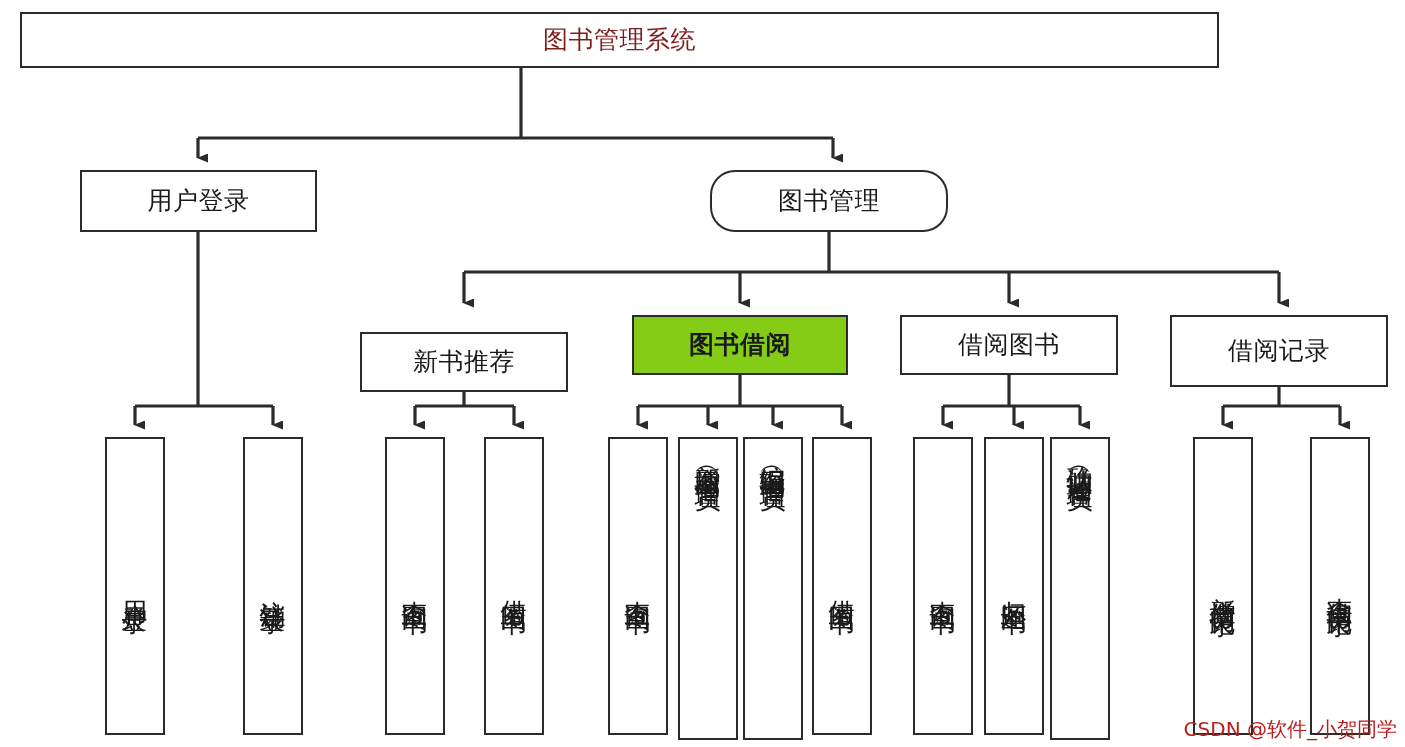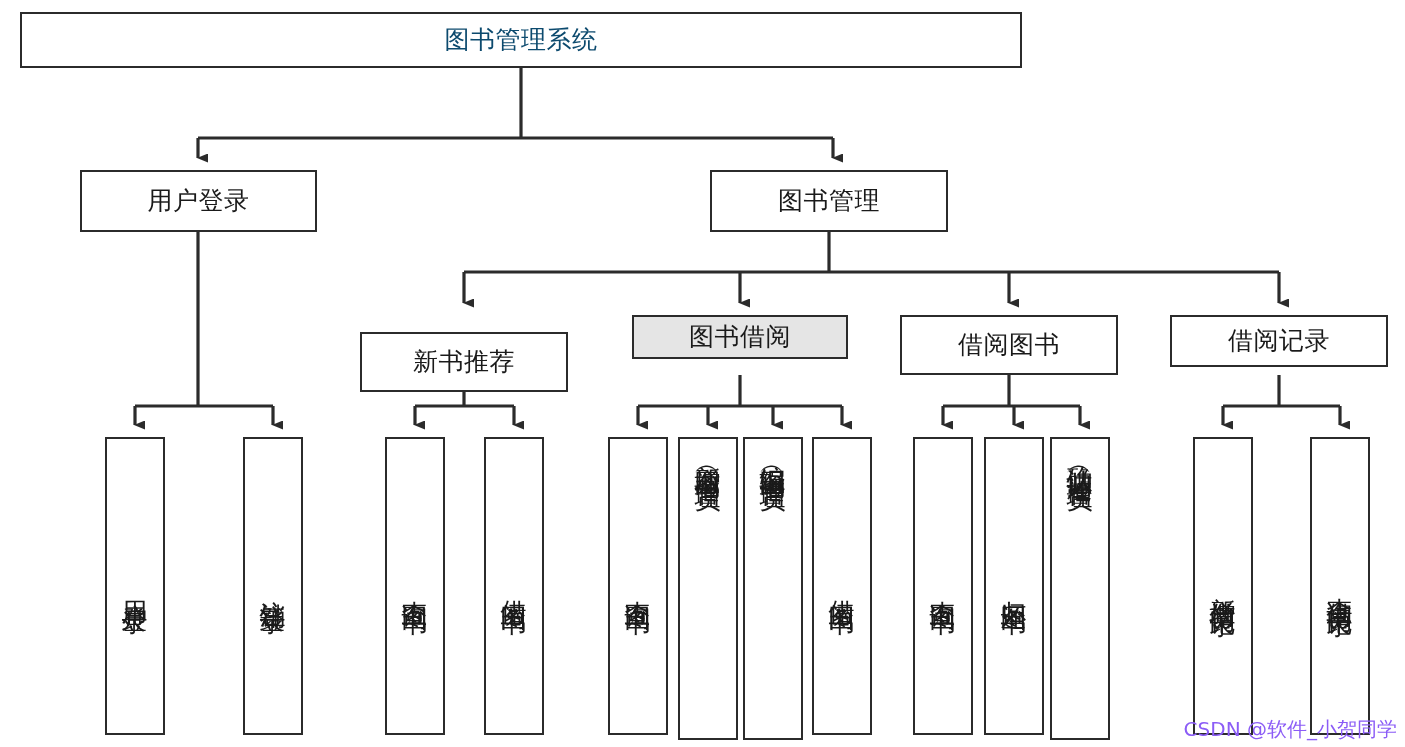--- a/index.html
+++ b/index.html
@@ -122,41 +122,41 @@
       <path d="M1014,406 L1014,425" marker-end="url(#arrowhead)"></path>
       <path d="M1080,406 L1080,425" marker-end="url(#arrowhead)"></path>
 
       <path d="M1279,375 L1279,406"></path>
       <path d="M1223,406 L1340,406"></path>
       <path d="M1223,406 L1223,425" marker-end="url(#arrowhead)"></path>
       <path d="M1340,406 L1340,425" marker-end="url(#arrowhead)"></path>
     </g>
   </svg>
 
-  <div class="node horiz" style="left: 20px; top: 12px; width: 1002px; height: 56px; border-color: rgb(43, 43, 43); background: rgb(255, 255, 255); color: #0c4a6e; align-items: center;">
+  <div class="node horiz" style="left: 20px; top: 12px; width: 1199px; height: 56px; border-color: rgb(43, 43, 43); background: rgb(255, 255, 255); color: #7f1d1d; align-items: center;">
     <span class="node-label">图书管理系统</span>
   </div>
 
   <div class="node horiz" style="left: 80px; top: 170px; width: 237px; height: 62px; border-color: rgb(43, 43, 43); background: rgb(255, 255, 255); color: rgb(26, 26, 26);">
     <span class="node-label">用户登录</span>
   </div>
-  <div class="node horiz" style="left: 710px; top: 170px; width: 238px; height: 62px; border-color: rgb(43, 43, 43); background: rgb(255, 255, 255); color: rgb(26, 26, 26);">
+  <div class="node horiz" style="left: 710px; top: 170px; width: 238px; height: 62px; border-color: rgb(43, 43, 43); background: rgb(255, 255, 255); color: rgb(26, 26, 26); border-radius: 25px;">
     <span class="node-label">图书管理</span>
   </div>
 
   <div class="node horiz" style="left: 360px; top: 315px; width: 208px; height: 60px; border-color: rgb(43, 43, 43); background: rgb(255, 255, 255); color: rgb(26, 26, 26); margin-top: 17px;">
     <span class="node-label">新书推荐</span>
   </div>
-  <div class="node horiz" style="left: 632px; top: 315px; width: 216px; height: 44px; border-color: rgb(43, 43, 43); background: #e5e5e5; color: rgb(26, 26, 26);">
+  <div class="node horiz" style="left: 632px; top: 315px; width: 216px; height: 60px; border-color: rgb(43, 43, 43); background: #84cc16; color: rgb(26, 26, 26); font-weight: bold;">
     <span class="node-label">图书借阅</span>
   </div>
   <div class="node horiz" style="left: 900px; top: 315px; width: 218px; height: 60px; border-color: rgb(43, 43, 43); background: rgb(255, 255, 255); color: rgb(26, 26, 26);">
     <span class="node-label">借阅图书</span>
   </div>
-  <div class="node horiz" style="left: 1170px; top: 315px; width: 218px; height: 52px; border-color: rgb(43, 43, 43); background: rgb(255, 255, 255); color: rgb(26, 26, 26);">
+  <div class="node horiz" style="left: 1170px; top: 315px; width: 218px; height: 72px; border-color: rgb(43, 43, 43); background: rgb(255, 255, 255); color: rgb(26, 26, 26);">
     <span class="node-label">借阅记录</span>
   </div>
 
   <div class="node vert centered" style="left: 105px; top: 437px; width: 60px; height: 298px; border-color: rgb(43, 43, 43); background: rgb(255, 255, 255); color: rgb(26, 26, 26);">
     <span class="node-label">用户登录</span>
   </div>
   <div class="node vert centered" style="left: 243px; top: 437px; width: 60px; height: 298px; border-color: rgb(43, 43, 43); background: rgb(255, 255, 255); color: rgb(26, 26, 26);">
     <span class="node-label">注销登录</span>
   </div>
   <div class="node vert centered" style="left: 385px; top: 437px; width: 60px; height: 298px; border-color: rgb(43, 43, 43); background: rgb(255, 255, 255); color: rgb(26, 26, 26);">
@@ -186,15 +186,15 @@
   <div class="node vert" style="left: 1050px; top: 437px; width: 60px; height: 303px; border-color: rgb(43, 43, 43); background: rgb(255, 255, 255); color: rgb(26, 26, 26);">
     <span class="node-label">确认归还（管理员）</span>
   </div>
   <div class="node vert centered" style="left: 1193px; top: 437px; width: 60px; height: 298px; border-color: rgb(43, 43, 43); background: rgb(255, 255, 255); color: rgb(26, 26, 26);">
     <span class="node-label">新增借阅记录</span>
   </div>
   <div class="node vert centered" style="left: 1310px; top: 437px; width: 60px; height: 298px; border-color: rgb(43, 43, 43); background: rgb(255, 255, 255); color: rgb(26, 26, 26);">
     <span class="node-label">查询借阅记录</span>
   </div>
 
-  <div id="watermark" style="color: #8b5cf6;">CSDN @软件_小贺同学</div>
+  <div id="watermark" style="color: #b91c1c;">CSDN @软件_小贺同学</div>
 
 </div>
 
 </body></html>

